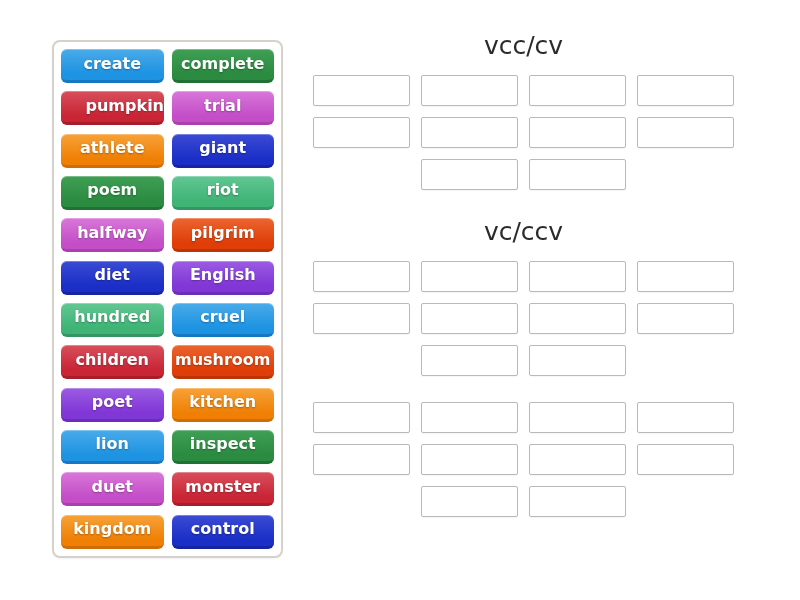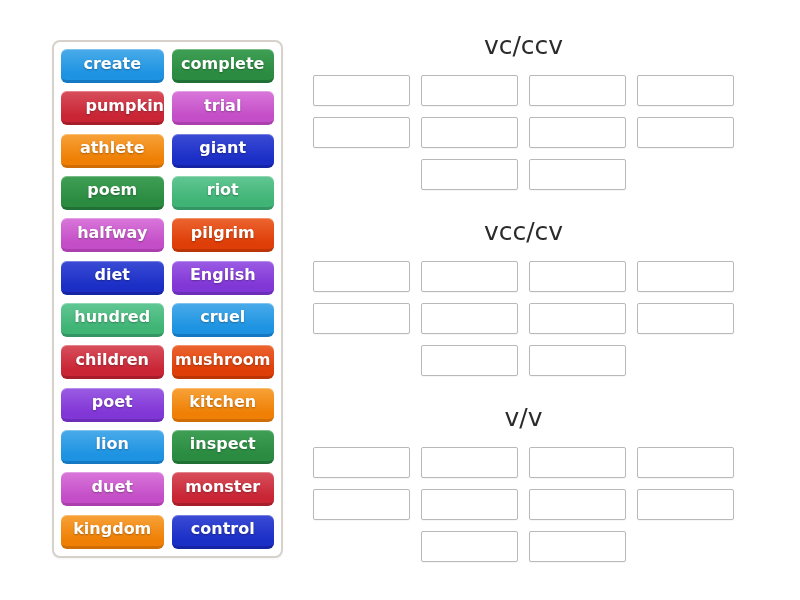--- a/index.html
+++ b/index.html
@@ -105,59 +105,58 @@
       <div class="tile" style="background: linear-gradient(rgb(247, 162, 57), rgb(239, 128, 5) 80%); border-bottom: 3px solid rgb(208, 109, 4);">kitchen</div>
       <div class="tile" style="background: linear-gradient(rgb(74, 171, 233), rgb(29, 147, 226) 80%); border-bottom: 3px solid rgb(20, 120, 194);">lion</div>
       <div class="tile" style="background: linear-gradient(rgb(63, 160, 85), rgb(43, 139, 65) 80%); border-bottom: 3px solid rgb(33, 112, 54);">inspect</div>
       <div class="tile" style="background: linear-gradient(rgb(217, 119, 218), rgb(196, 78, 199) 80%); border-bottom: 3px solid rgb(171, 63, 174);">duet</div>
       <div class="tile" style="background: linear-gradient(rgb(216, 79, 92), rgb(201, 37, 53) 80%); border-bottom: 3px solid rgb(168, 29, 42);">monster</div>
       <div class="tile" style="background: linear-gradient(rgb(247, 162, 57), rgb(239, 128, 5) 80%); border-bottom: 3px solid rgb(208, 109, 4);">kingdom</div>
       <div class="tile" style="background: linear-gradient(rgb(59, 75, 212), rgb(27, 47, 199) 80%); border-bottom: 3px solid rgb(21, 35, 165);">control</div>
     </div>
   <div class="groups">
       <section class="group">
+        <div class="group-title">vcc/cv</div>
+        <div class="slot-row">
+          <div class="slot"></div>
+          <div class="slot"></div>
+          <div class="slot"></div>
+          <div class="slot"></div>
+        </div>
+        <div class="slot-row">
+          <div class="slot"></div>
+          <div class="slot"></div>
+          <div class="slot"></div>
+          <div class="slot"></div>
+        </div>
+        <div class="slot-row">
+          <div class="slot"></div>
+          <div class="slot"></div>
+        </div>
+      </section>
+      <section class="group">
         <div class="group-title">vc/ccv</div>
         <div class="slot-row">
           <div class="slot"></div>
           <div class="slot"></div>
           <div class="slot"></div>
           <div class="slot"></div>
         </div>
         <div class="slot-row">
           <div class="slot"></div>
           <div class="slot"></div>
           <div class="slot"></div>
           <div class="slot"></div>
         </div>
         <div class="slot-row">
           <div class="slot"></div>
           <div class="slot"></div>
         </div>
       </section>
       <section class="group">
-        <div class="group-title">vcc/cv</div>
-        <div class="slot-row">
-          <div class="slot"></div>
-          <div class="slot"></div>
-          <div class="slot"></div>
-          <div class="slot"></div>
-        </div>
-        <div class="slot-row">
-          <div class="slot"></div>
-          <div class="slot"></div>
-          <div class="slot"></div>
-          <div class="slot"></div>
-        </div>
-        <div class="slot-row">
-          <div class="slot"></div>
-          <div class="slot"></div>
-        </div>
-      </section>
-      <section class="group">
-        <div class="group-title">v/v</div>
         <div class="slot-row">
           <div class="slot"></div>
           <div class="slot"></div>
           <div class="slot"></div>
           <div class="slot"></div>
         </div>
         <div class="slot-row">
           <div class="slot"></div>
           <div class="slot"></div>
           <div class="slot"></div>

